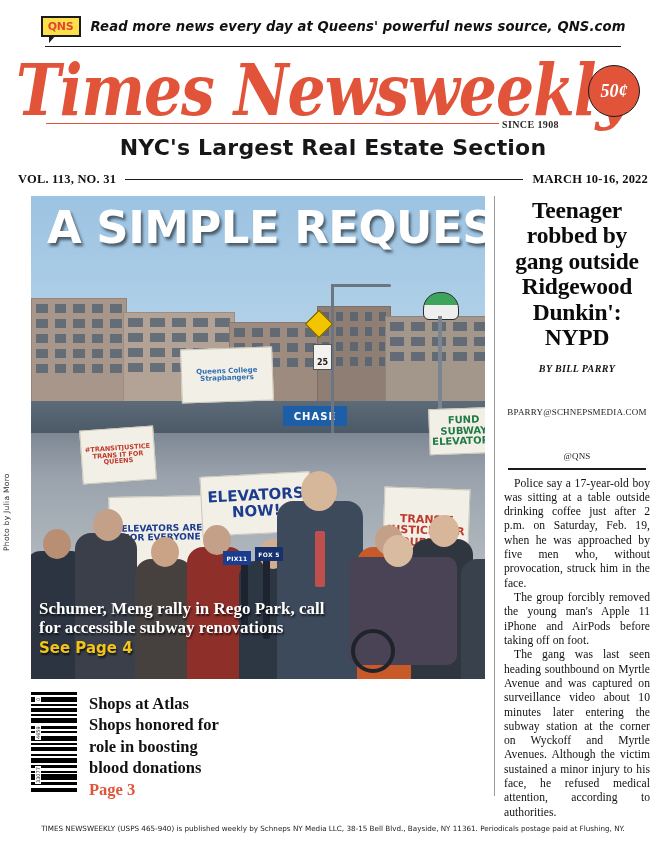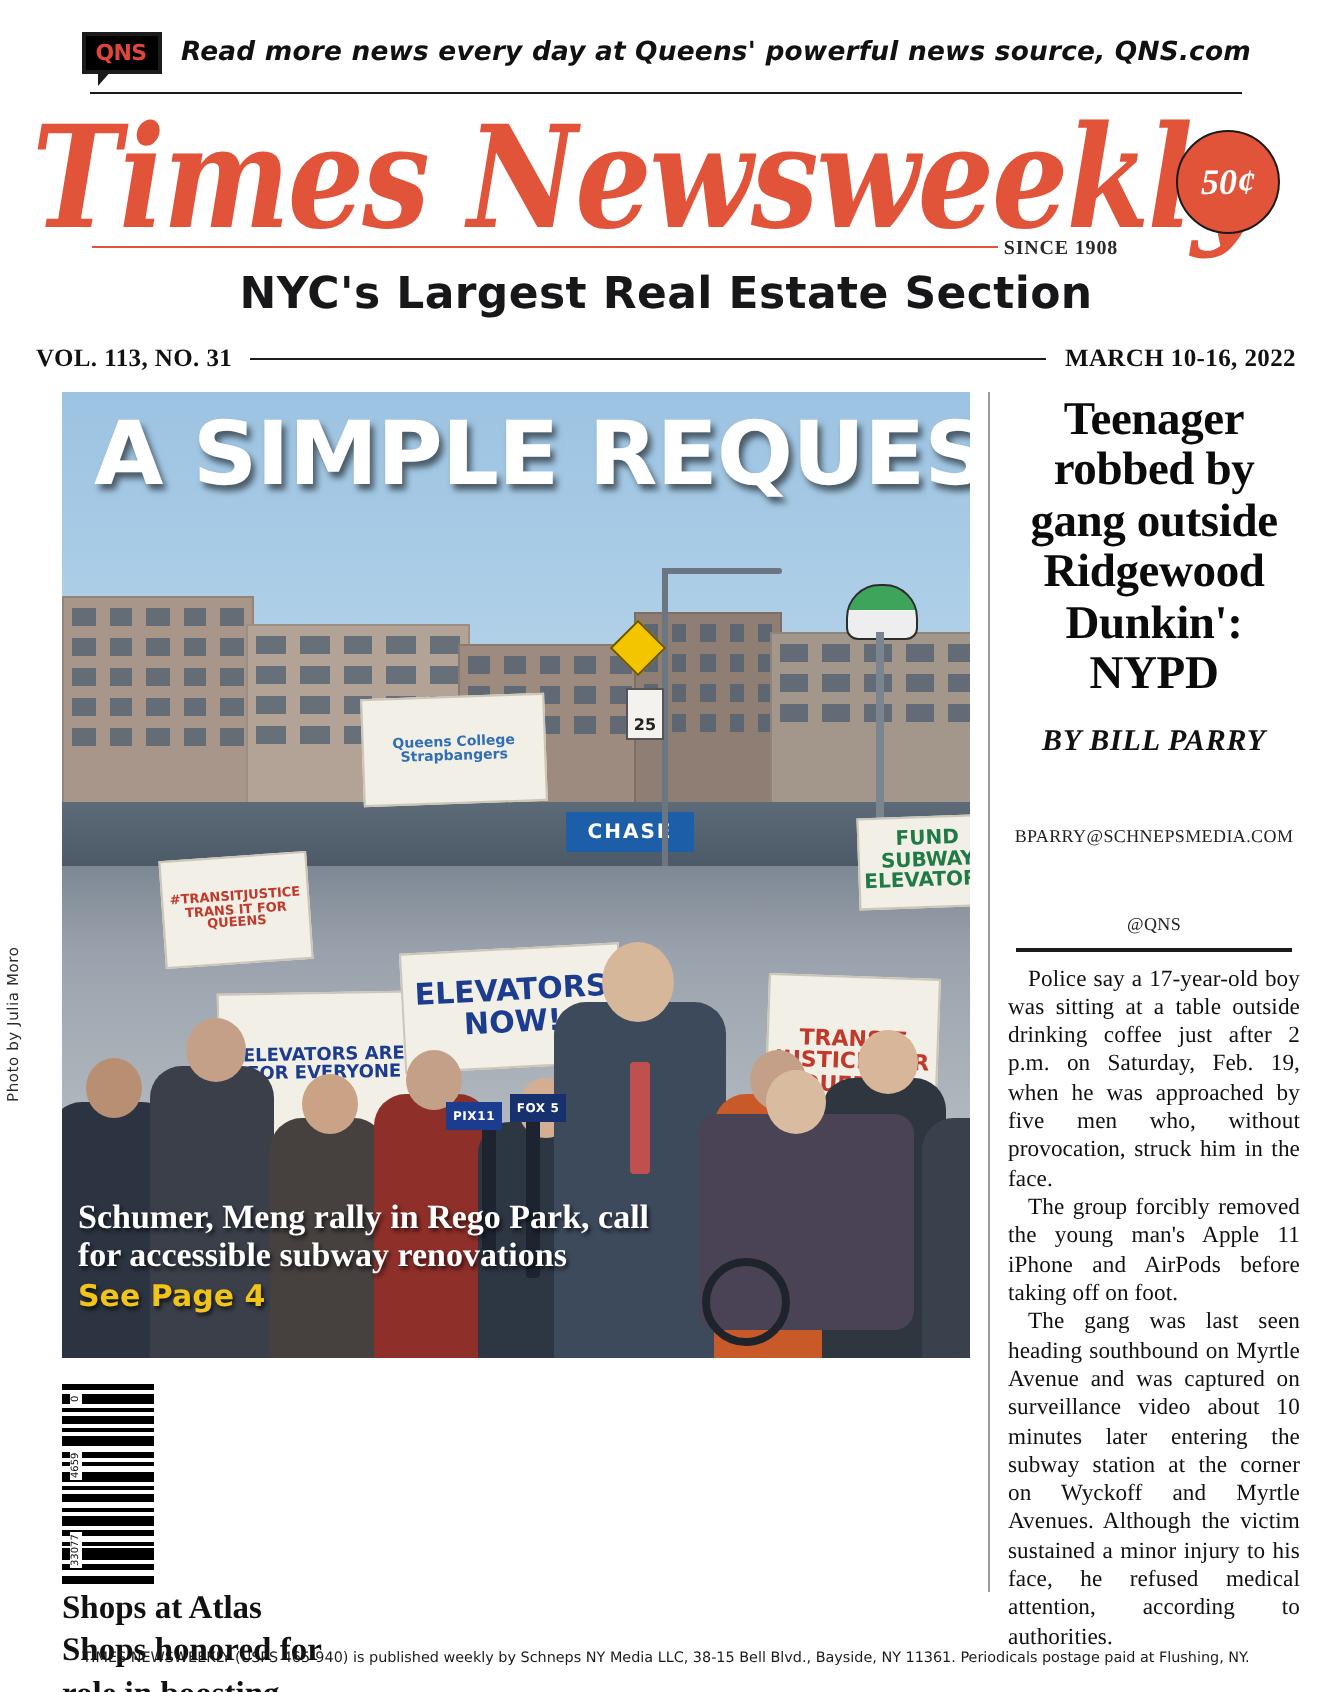--- a/index.html
+++ b/index.html
@@ -34,21 +34,21 @@
   }
   .qns-logo {
     width: 40px;
     height: 21px;
     border: 2px solid #1b1b1b;
     position: relative;
     display: flex;
     align-items: center;
     justify-content: center;
     box-sizing: border-box;
-    background: #000000;
+    background: #fde047;
   }
   .qns-logo::after {
     content: "";
     position: absolute;
     left: 6px;
     bottom: -8px;
     width: 0; height: 0;
     border-left: 7px solid #1b1b1b;
     border-bottom: 8px solid transparent;
   }
@@ -361,21 +361,20 @@
     text-shadow: 1px 1.5px 2px rgba(0,0,0,.7);
   }
 
   
   .teaser {
     display: flex;
     align-items: flex-start;
     margin-top: 13px;
     margin-left: 15px;
     height: 100px;
-    flex-direction: column;
   }
   .barcode {
     width: 46px;
     height: 100px;
     position: relative;
     margin-right: 12px;
     flex: none;
   }
   .barcode .bars {
     position: absolute;
@@ -426,21 +425,21 @@
     margin-top: 2px;
   }
   .rc-byline {
     text-align: center;
     margin-top: 13px;
   }
   .rc-byline .by {
     font-family: "Liberation Serif", serif;
     font-weight: bold;
     font-style: italic;
-    font-size: 15px;
+    font-size: 10px;
     letter-spacing: 0.4px;
     color: #111;
   }
   .rc-byline .email,
   .rc-byline .handle {
     font-family: "Liberation Serif", serif;
     font-size: 9px;
     letter-spacing: 0.2px;
     color: #222;
     line-height: 1.35;
@@ -781,20 +780,21 @@
             <i style="height:4px"></i>
           </div>
           <div class="bc-num" style="left:4px; top:10px;">0</div>
           <div class="bc-num" style="left:4px; top:48px;">4659</div>
           <div class="bc-num" style="left:4px; top:92px;">33077</div>
         </div>
         <div class="teaser-text">
           <div class="t-line">Shops at Atlas</div>
           <div class="t-line">Shops honored for</div>
           <div class="t-line">role in boosting</div>
+          <div class="t-line">blood donations</div>
           <div class="t-page">Page 3</div>
         </div>
       </div>
     </div>
 
     <div class="col-divider"></div>
 
     <div class="right-col">
       <div class="rc-headline">
         <div>Teenager</div>

